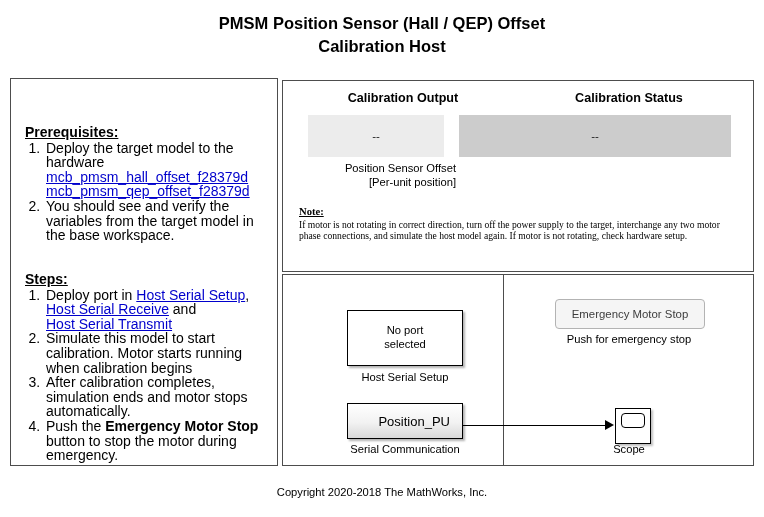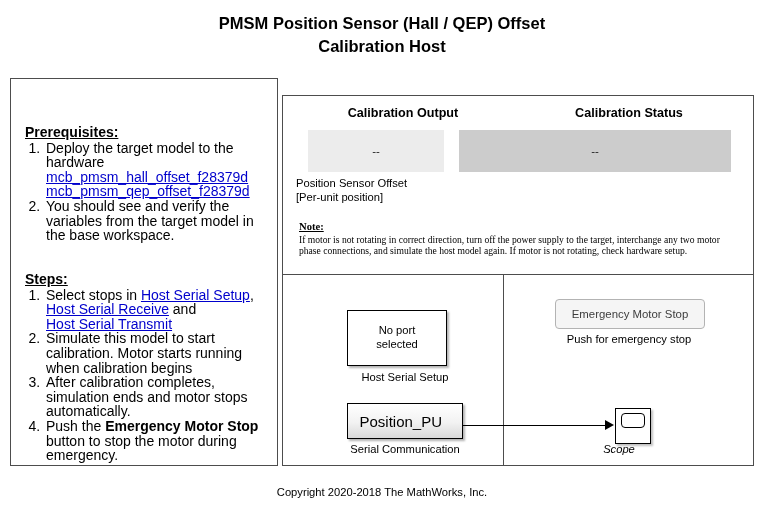--- a/index.html
+++ b/index.html
@@ -30,21 +30,21 @@
   }
 
   
   .panel {
     position: absolute;
     border: 1.3px solid #4d4d4d;
     background: #ffffff;
     box-sizing: border-box;
   }
   #panel-instructions { left: 10px;  top: 78px;  width: 268px; height: 388px; }
-  #panel-calibration  { left: 282px; top: 95px;  width: 472px; height: 192px; }
+  #panel-calibration  { left: 282px; top: 80px;  width: 472px; height: 192px; }
   #panel-diagram      { left: 282px; top: 274px; width: 472px; height: 192px; }
 
   .divider-v {
     position: absolute;
     top: 0;
     bottom: 0;
     width: 1.3px;
     background: #4d4d4d;
   }
   #diagram-divider { left: 220px; }
@@ -106,21 +106,21 @@
     background: #ececec;
   }
   #status-display {
     left: 176px; top: 34px; width: 272px; height: 42px;
     background: #cccccc;
   }
 
   .box-caption {
     position: absolute;
     font-size: 11.2px;
-    text-align: left;
+    text-align: right;
     line-height: 14px;
     white-space: pre-line;
   }
   #output-caption { left: 13px; top: 80px; width: 160px; }
 
   #note-block {
     position: absolute;
     left: 16px;
     top: 125px;
     width: 442px;
@@ -137,40 +137,40 @@
   }
 
   .sim-block {
     position: absolute;
     border: 1.4px solid #000000;
     box-sizing: border-box;
     background: #ffffff;
     box-shadow: 2px 2px 2px rgba(0,0,0,0.30);
   }
   #host-serial-setup {
-    left: 64px; top: 35px; width: 100px; height: 56px;
+    left: 64px; top: 35px; width: 116px; height: 56px;
     display: flex; align-items: center; justify-content: center;
     text-align: center; font-size: 11.2px; line-height: 13.6px;
     white-space: pre-line;
   }
   #serial-comm-block {
     left: 64px; top: 128px; width: 116px; height: 36px;
     background: linear-gradient(to bottom, #ffffff 0%, #f2f2f2 55%, #d8d8d8 100%);
     display: flex; align-items: center; justify-content: flex-end;
-    font-size: 15px; padding-right: 20px;
+    font-size: 13px; padding-right: 12px;
   }
 
   .block-caption {
     position: absolute;
     font-size: 11.2px;
     text-align: center;
   }
   #setup-caption { left: 44px; top: 96px; width: 156px; }
   #serial-caption { left: 34px; top: 168px; width: 176px; }
-  #scope-caption { left: 296px; top: 168px; width: 80px; font-style: italic; }
+  #scope-caption { left: 306px; top: 168px; width: 80px; }
 
   
   #scope-block {
     position: absolute;
     left: 332px; top: 133px; width: 36px; height: 36px;
     border: 1.6px solid #000000;
     background: #ffffff;
     box-shadow: 2px 2px 2px rgba(0,0,0,0.25);
     box-sizing: border-box;
   }
@@ -236,21 +236,21 @@
         <a class="link link-line">mcb_pmsm_hall_offset_f28379d</a>
         <a class="link link-line">mcb_pmsm_qep_offset_f28379d</a>
       </li>
       <li>You should see and verify the variables from the target model in the base workspace.</li>
     </ol>
   </div>
 
   <div class="instr-block" id="steps-block">
     <span class="section-head">Steps:</span>
     <ol class="numlist">
-      <li><span>Select stops in </span><a class="link">Host Serial Setup</a><span>,</span><br><a class="link">Host Serial Receive</a><span> and</span><br><a class="link">Host Serial Transmit</a></li>
+      <li><span>Deploy port in </span><a class="link">Host Serial Setup</a><span>,</span><br><a class="link">Host Serial Receive</a><span> and</span><br><a class="link">Host Serial Transmit</a></li>
       <li>Simulate this model to start calibration. Motor starts running when calibration begins</li>
       <li>After calibration completes, simulation ends and motor stops automatically.</li>
       <li><span>Push the </span><span class="bold">Emergency Motor Stop</span><span> button to stop the motor during emergency.</span></li>
     </ol>
   </div>
 </div>
 
 <div class="panel" id="panel-calibration">
 
   <div class="panel-title" id="calib-output-title">Calibration Output</div>

